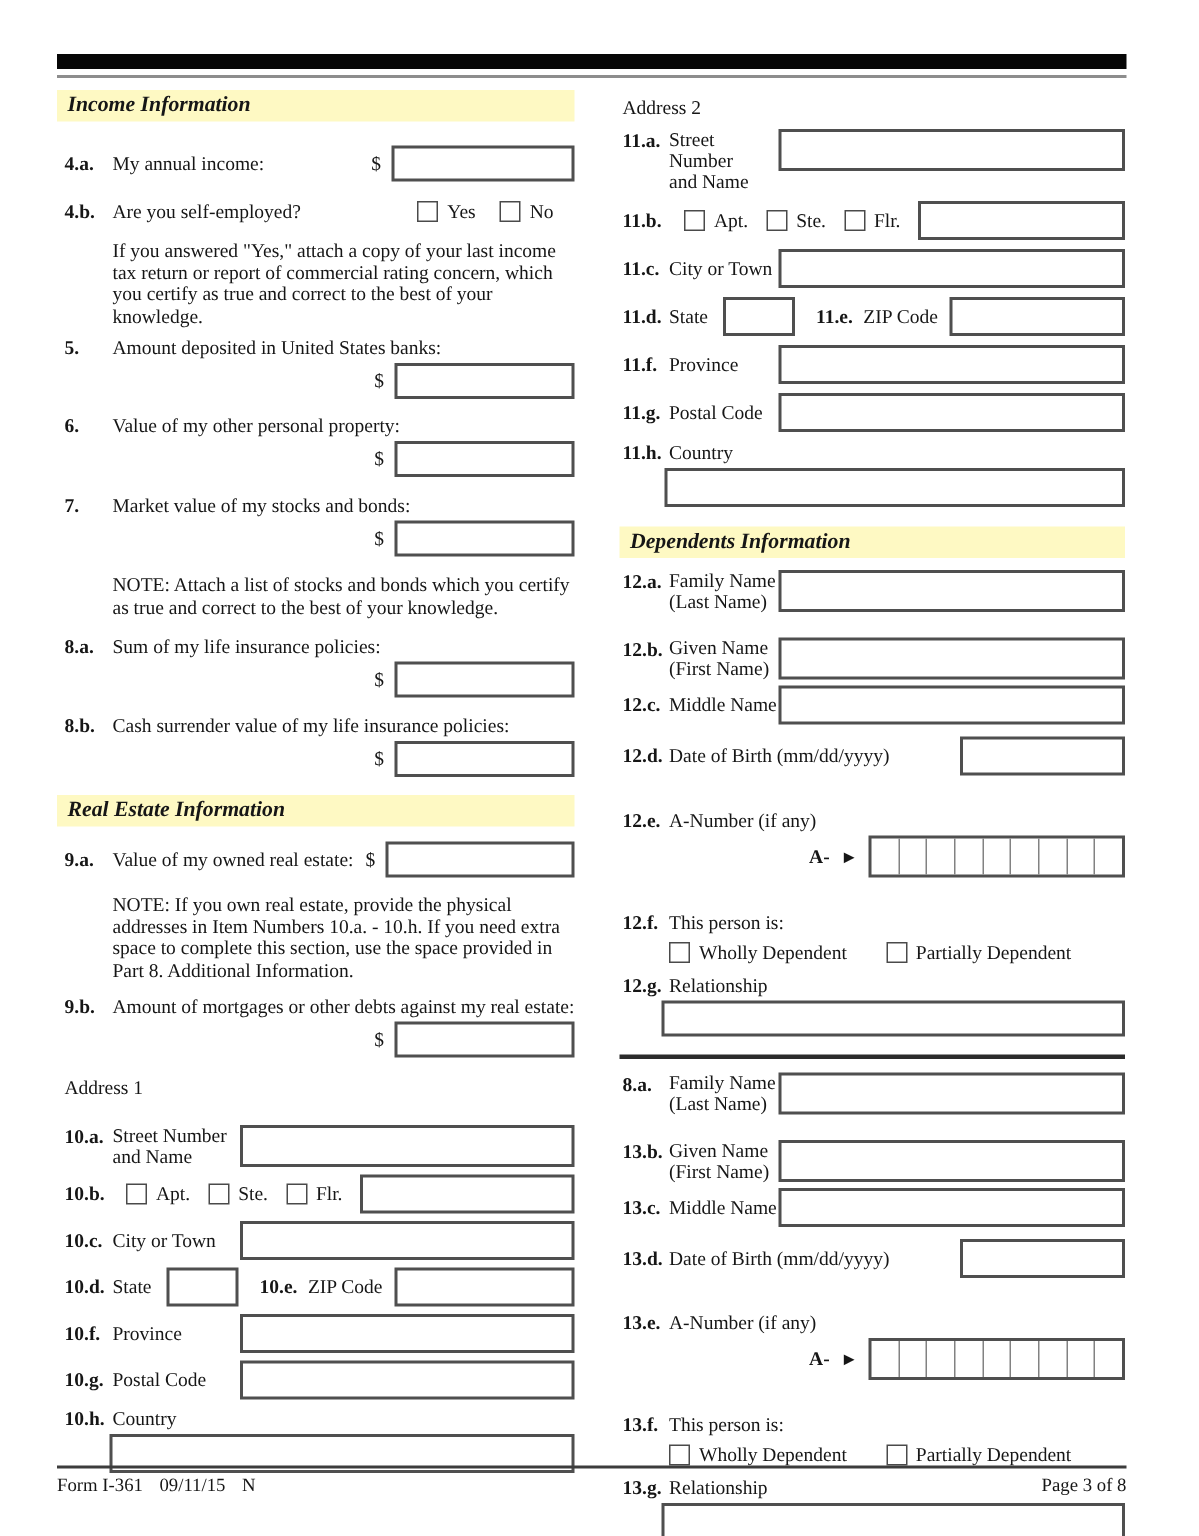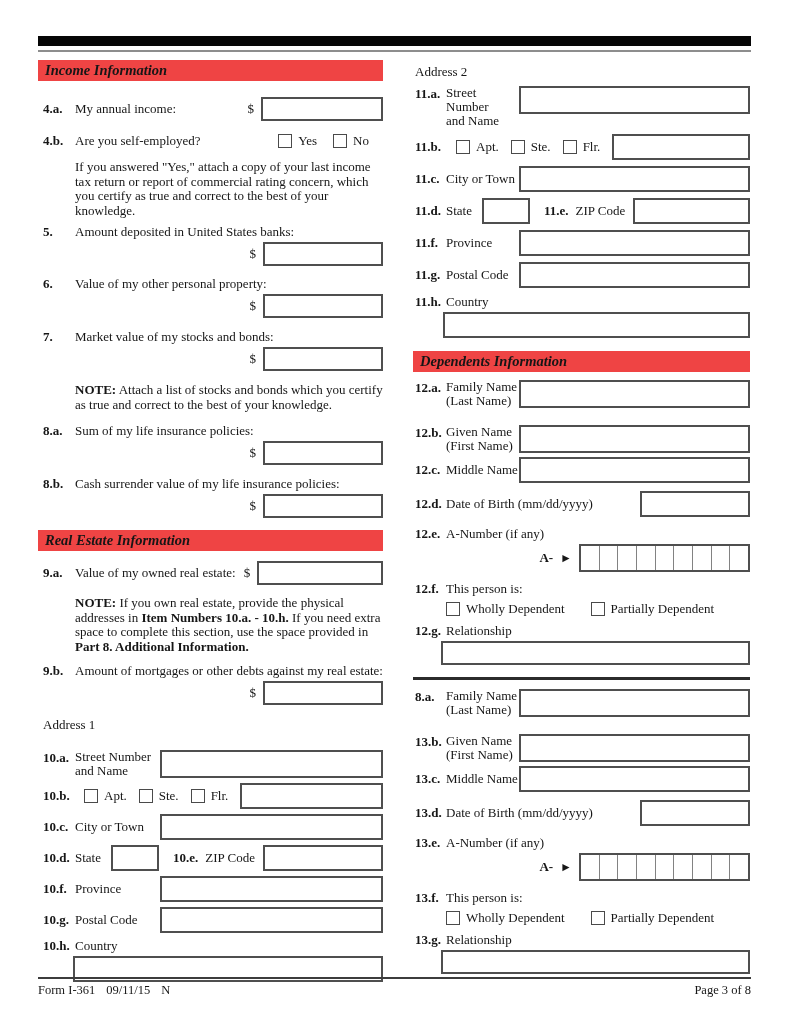--- a/index.html
+++ b/index.html
@@ -12,35 +12,35 @@
     -webkit-font-smoothing:antialiased;
   }
   .topbar  { position:absolute; left:38px; top:36px;  width:713px; height:10px; background:#060606; }
   .topline { position:absolute; left:38px; top:50px;  width:713px; height:2px;  background:#8d8d8d; }
 
   .col { position:absolute; top:60px; }
   .col-left  { left:38px;  width:345px; }
   .col-right { left:413px; width:337px; }
 
   .section-bar {
-    background:#ef4444;
+    background:#fef9c3;
     font-weight:bold; font-style:italic; font-size:14.5px;
     padding:2px 6px 3px 7px;
     height:21px; line-height:16px;
   }
   .row  { display:flex; align-items:center; }
   .rowt { display:flex; align-items:flex-start; }
   .num  { font-weight:bold; flex:none; width:37px; padding-left:5px; }
   .col-right .num { width:33px; padding-left:2px; }
   .grow { flex:1; min-width:0; }
   .lbl2 { flex:none; width:85px; line-height:14px; }
   .col-right .lbl2 { width:73px; }
   .indent  { margin-left:37px; }
   .note, .para { line-height:14.5px; }
-  b, .bold { font-weight:bold; }
+  b, .bold { font-weight:normal; }
 
   input.ti {
     border:2px solid #4f4f4f; background:#fff;
     height:24px; font:inherit; padding:0 4px; min-width:0;
     border-radius:0; outline:none;
   }
   input.tall { height:26px; }
   .w122 { width:122px; flex:none; }
   .w120 { width:120px; flex:none; }
   .w48  { width:48px;  flex:none; }
@@ -73,21 +73,21 @@
     position:absolute; left:38px; top:983px; width:713px;
     display:flex; justify-content:space-between; font-size:12.5px;
   }
   .footer-left { display:flex; gap:11px; }
 
   
   .mb3{margin-bottom:3px}.mb6{margin-bottom:6px}.mb8{margin-bottom:8px}
   .mb9{margin-bottom:9px}.mb10{margin-bottom:10px}.mb11{margin-bottom:11px}.mb12{margin-bottom:12px}
   .mb16{margin-bottom:16px}
   .mt2{margin-top:17px}.mt4{margin-top:4px}.mt5{margin-top:5px}.mt6{margin-top:6px}
-  .mt7{margin-top:9px}.mt8{margin-top:8px}.mt13{margin-top:13px}.gap12{column-gap:12px}
+  .mt7{margin-top:22px}.mt8{margin-top:8px}.mt13{margin-top:13px}.gap12{column-gap:12px}
 </style>
 </head>
 <body>
 
 <div class="topbar"></div>
 <div class="topline"></div>
 
 <div class="col col-left">
 
   <div class="section-bar mb16">

